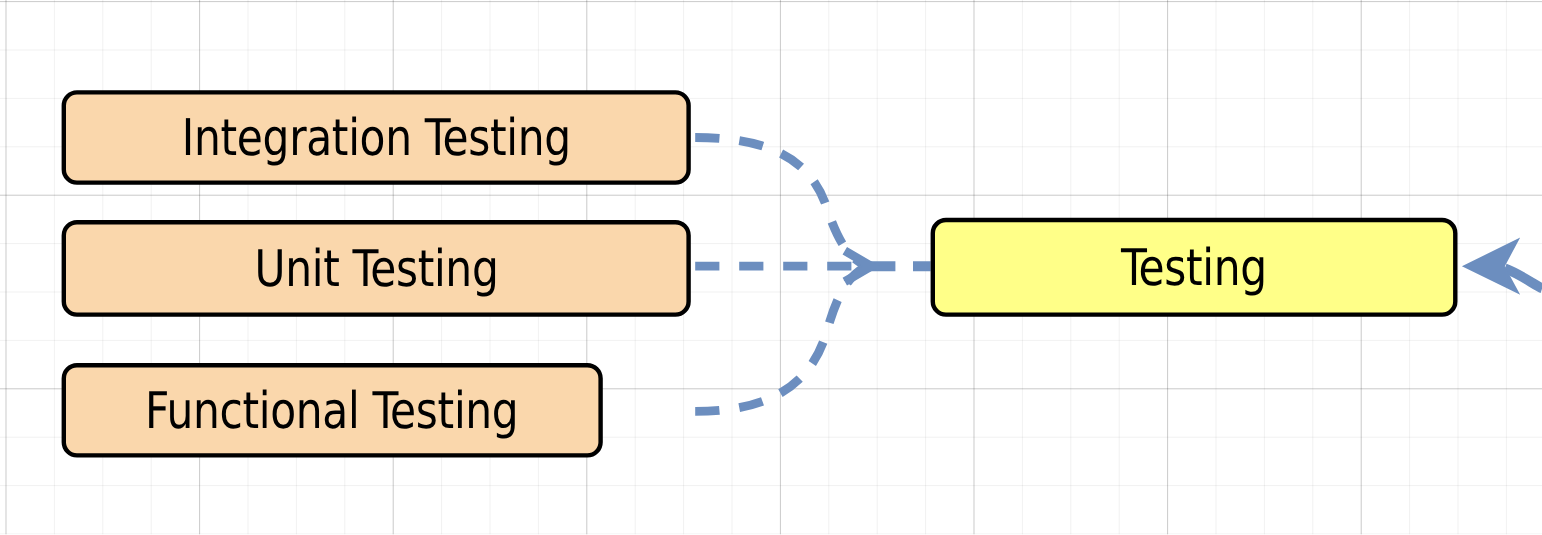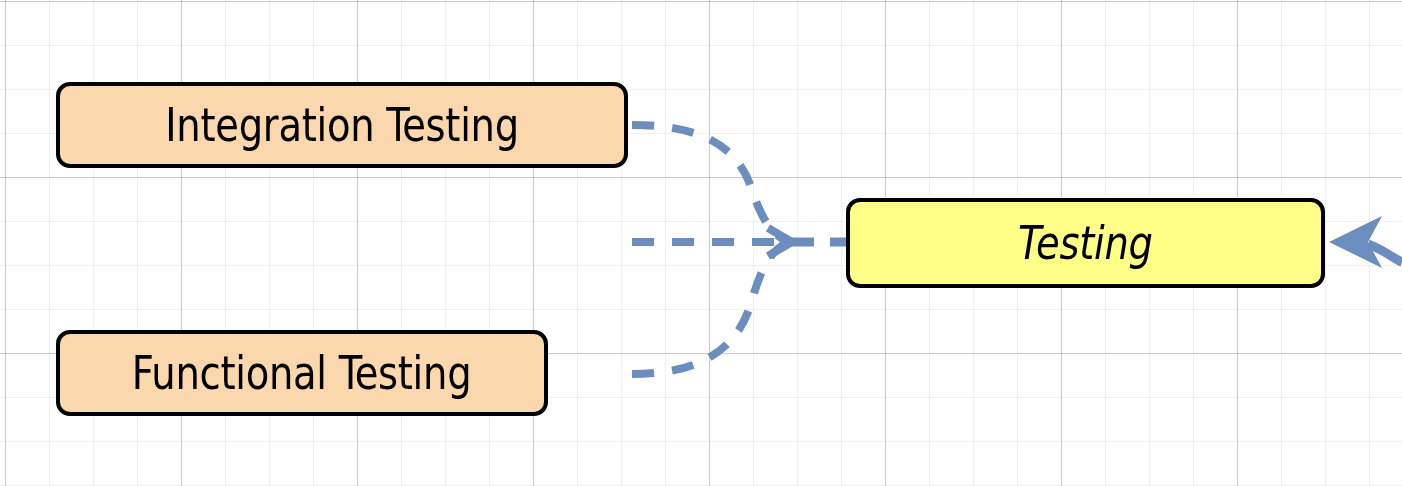--- a/index.html
+++ b/index.html
@@ -52,21 +52,21 @@
     text-align: center;
     color: #000000;
     font-size: 46px;
     line-height: 1;
     letter-spacing: -0.3px;
     font-family: "DejaVu Sans", "Liberation Sans", sans-serif;
     font-stretch: condensed;
     white-space: nowrap;
   }
   .node-orange { background: #fad7ac; }
-  .node-yellow { background: #ffff88; font-style: italic; }
+  .node-yellow { background: #ffff88; }
   .node-label { display: block; transform: scaleX(0.93); }
 </style>
 </head>
 <body>
 
 <div id="canvas">
 
   <svg id="edges" viewBox="0 0 1402 486" width="1402" height="486" xmlns="http://www.w3.org/2000/svg">
 
     <path d="M 632 125 C 700 125, 738 145, 752 190 C 762 220, 772 235, 788 242" fill="none" stroke="#6c8ebf" stroke-width="8" stroke-dasharray="22 18" stroke-linecap="butt"></path>
@@ -81,20 +81,23 @@
 
     <path d="M 1402 262 C 1396 260, 1384 250, 1368 244" fill="none" stroke="#6c8ebf" stroke-width="9" stroke-linecap="butt"></path>
 
     <path d="M 1329 242 L 1382 216 L 1368 242 L 1382 268 Z" fill="#6c8ebf" stroke="none"></path>
   </svg>
 
   <div class="node node-orange" style="left:56px; top:82px; width:572px; height:86px;">
     <span class="node-label">Integration Testing</span>
   </div>
 
+  <div class="node node-orange" style="left:56px; top:200px; width:572px; height:88px;">
+    <span class="node-label">Unit Testing</span>
+  </div>
 
   <div class="node node-orange" style="left:56px; top:330px; width:492px; height:86px;">
     <span class="node-label">Functional Testing</span>
   </div>
 
   <div class="node node-yellow" style="left:846px; top:198px; width:479px; height:90px;">
     <span class="node-label">Testing</span>
   </div>
 
 </div>

